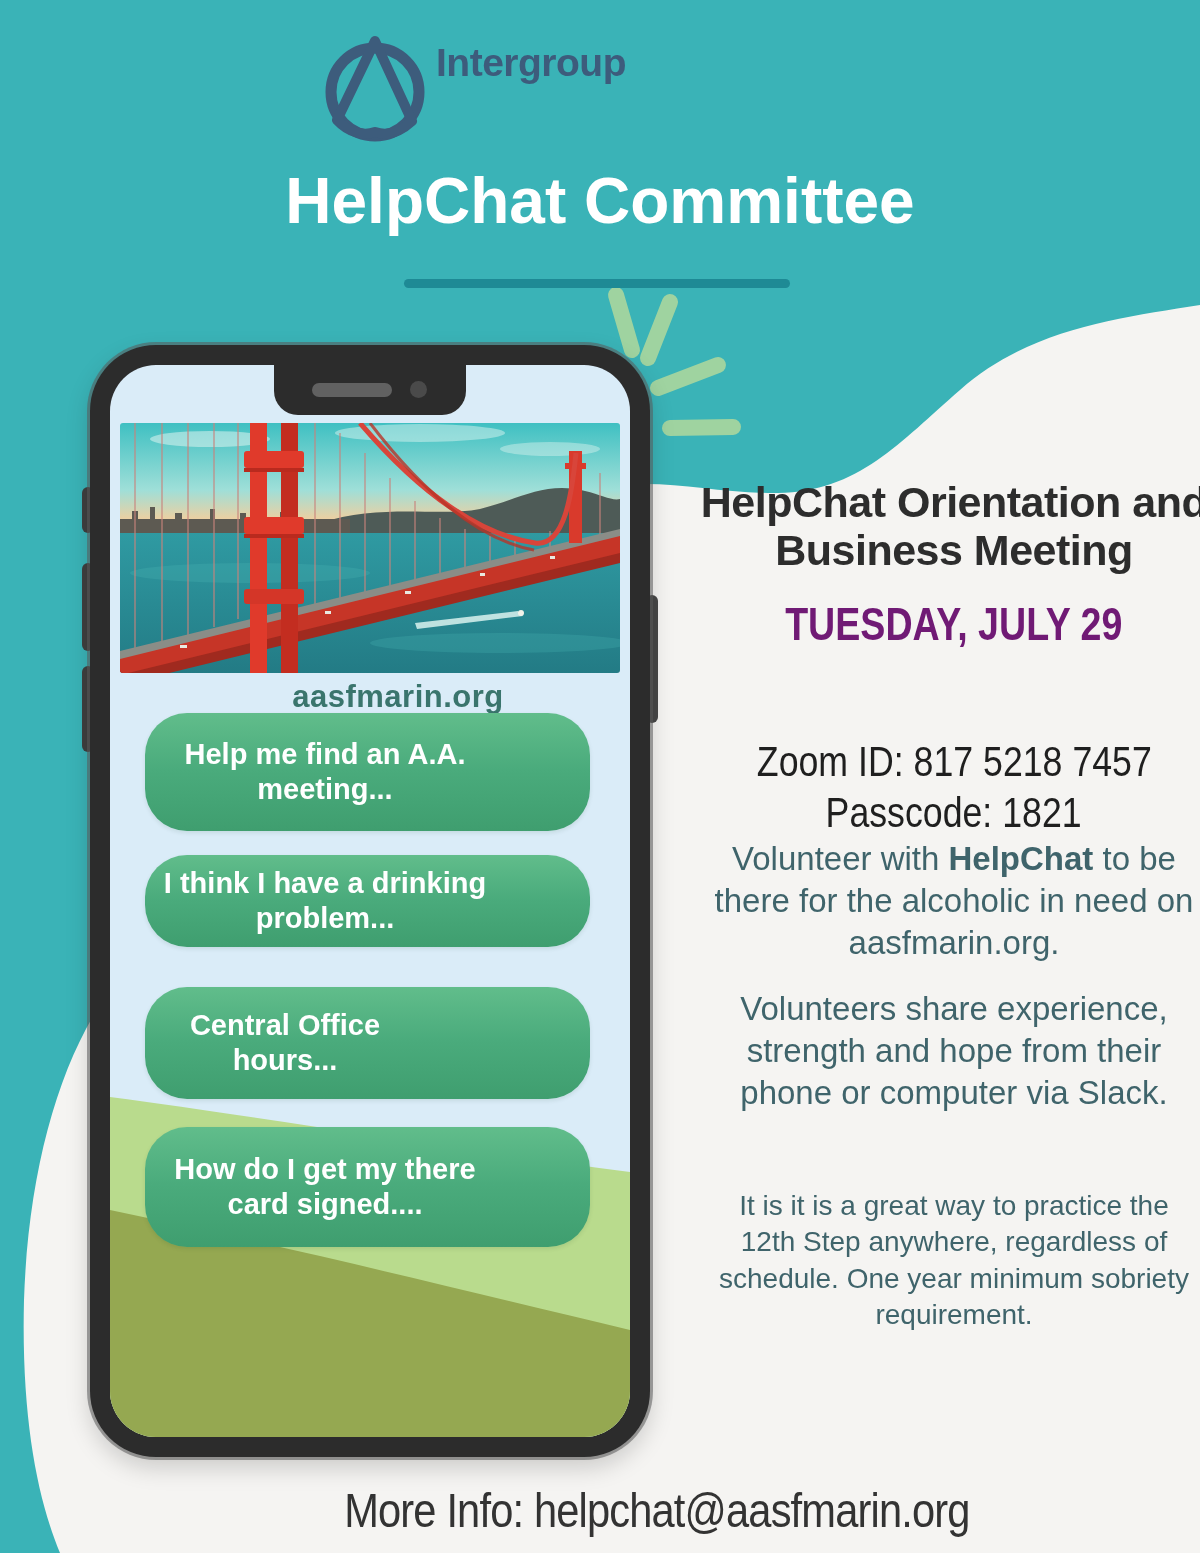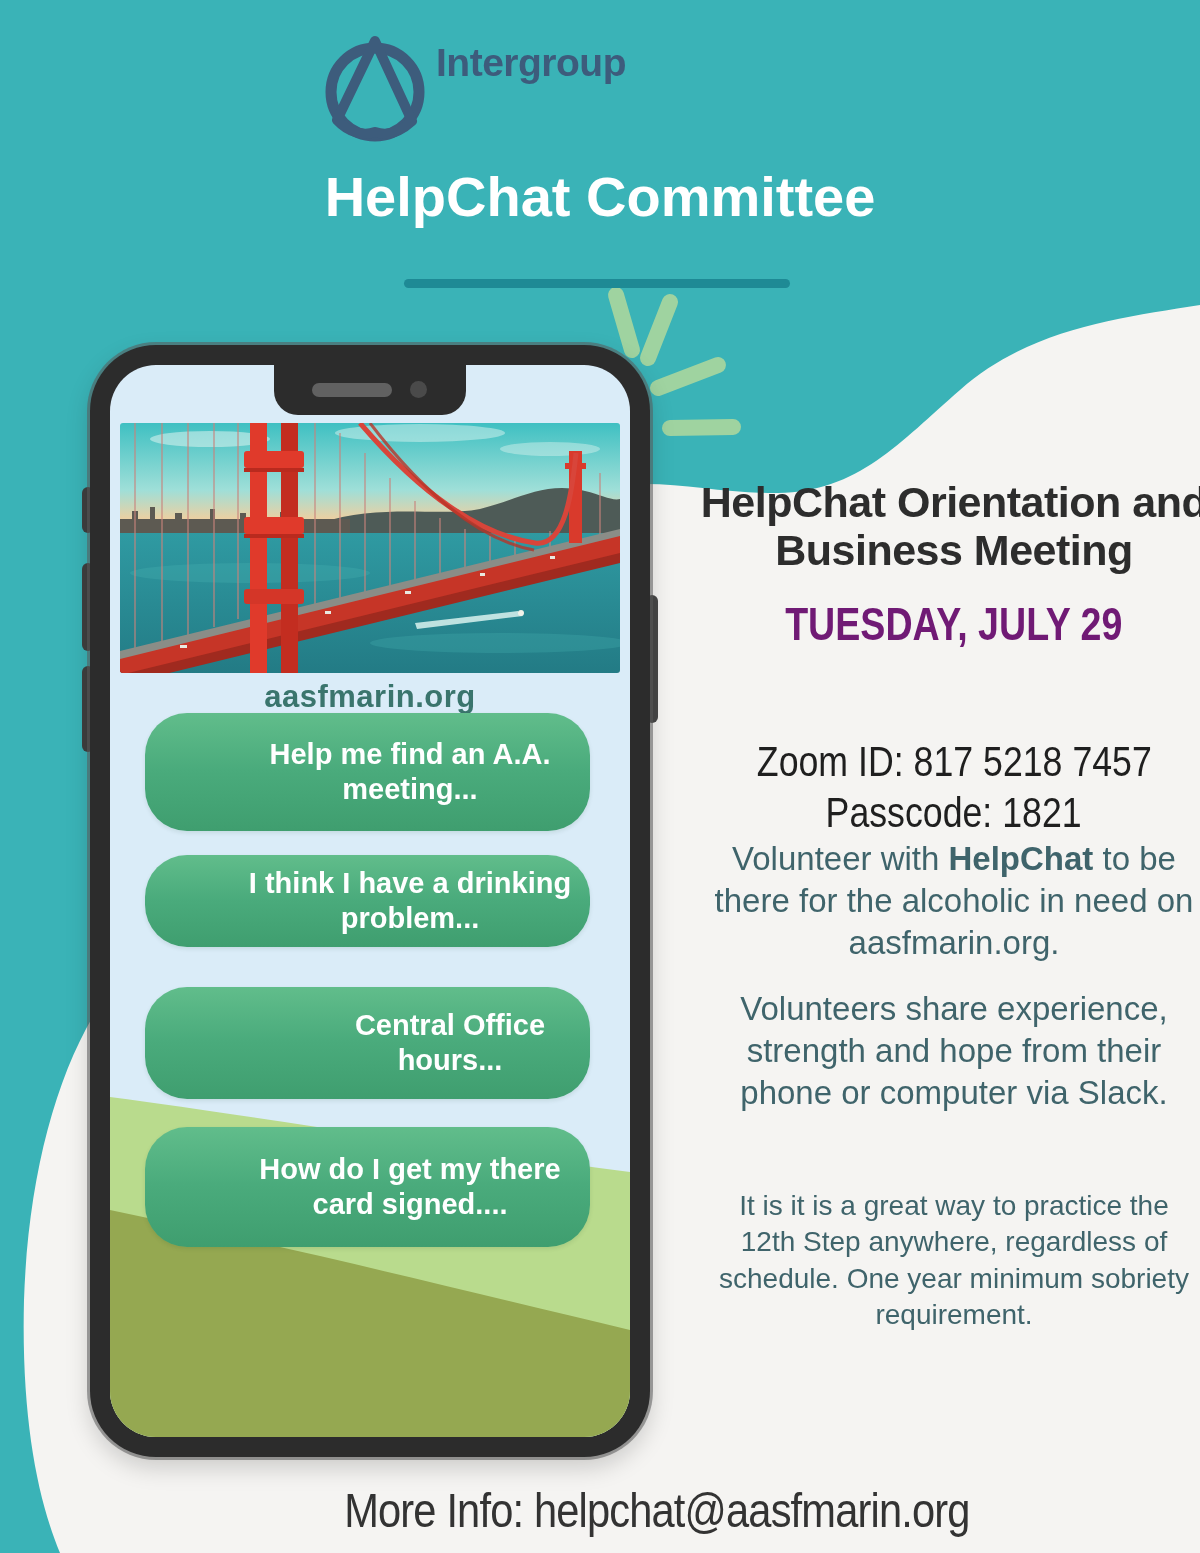--- a/index.html
+++ b/index.html
@@ -12,21 +12,21 @@
   svg{display:block;}
 
   
   .org-name{
     left:436px;top:40px;width:520px;
     color:#3d5c7c;font-weight:700;font-size:39px;line-height:1.18;
     letter-spacing:-0.5px;
   }
   .page-title{
     left:0;top:164px;width:1200px;text-align:center;
-    color:#ffffff;font-weight:700;font-size:56px;letter-spacing:0px;
+    color:#ffffff;font-weight:700;font-size:64px;letter-spacing:0px;
   }
   .title-divider{
     left:404px;top:279px;width:386px;height:9px;border-radius:5px;
     background:#1e8a95;
   }
 
   
   .side-btn{background:#3f3f3f;border-radius:6px;}
   .phone-frame{
     left:90px;top:345px;width:560px;height:1112px;border-radius:66px;
@@ -36,27 +36,27 @@
     left:20px;top:20px;width:520px;height:1072px;border-radius:46px;
     background:#daecf8;overflow:hidden;
   }
   .notch{left:164px;top:0;width:192px;height:50px;background:#2c2c2c;
     border-radius:0 0 24px 24px;z-index:6;}
   .speaker{left:38px;top:18px;width:80px;height:14px;border-radius:8px;background:#616161;}
   .camera{left:136px;top:16px;width:17px;height:17px;border-radius:50%;background:#4a4a4a;}
   .bridge-photo{left:10px;top:58px;width:500px;height:250px;border-radius:3px;overflow:hidden;z-index:2;}
   .phone-url{
     left:0;top:314px;width:520px;text-align:center;z-index:2;
-    color:#3a756d;font-weight:700;font-size:31px;letter-spacing:0.5px;
+    color:#3a756d;font-weight:700;font-size:31px;letter-spacing:0.5px;padding-left:28px;
   }
   .bubble{
     left:35px;width:445px;border-radius:42px;z-index:3;
     background:linear-gradient(180deg,#61bd8b 0%,#4aab7c 48%,#3f9e6f 100%);
     color:#ffffff;font-weight:700;font-size:29px;line-height:1.2;text-align:center;
-    display:flex;align-items:center;justify-content:flex-end;
+    display:flex;align-items:center;justify-content:flex-start;
     box-shadow:0 2px 4px rgba(0,60,30,.10);
   }
   .bubble span{display:block;max-width:360px;}
   .bubble-1{top:348px;height:118px;}
   .bubble-2{top:490px;height:92px;}
   .bubble-3{top:622px;height:112px;}
   .bubble-4{top:762px;height:120px;z-index:4;}
   .hills{left:0;top:732px;width:520px;height:340px;z-index:1;}
 
   

